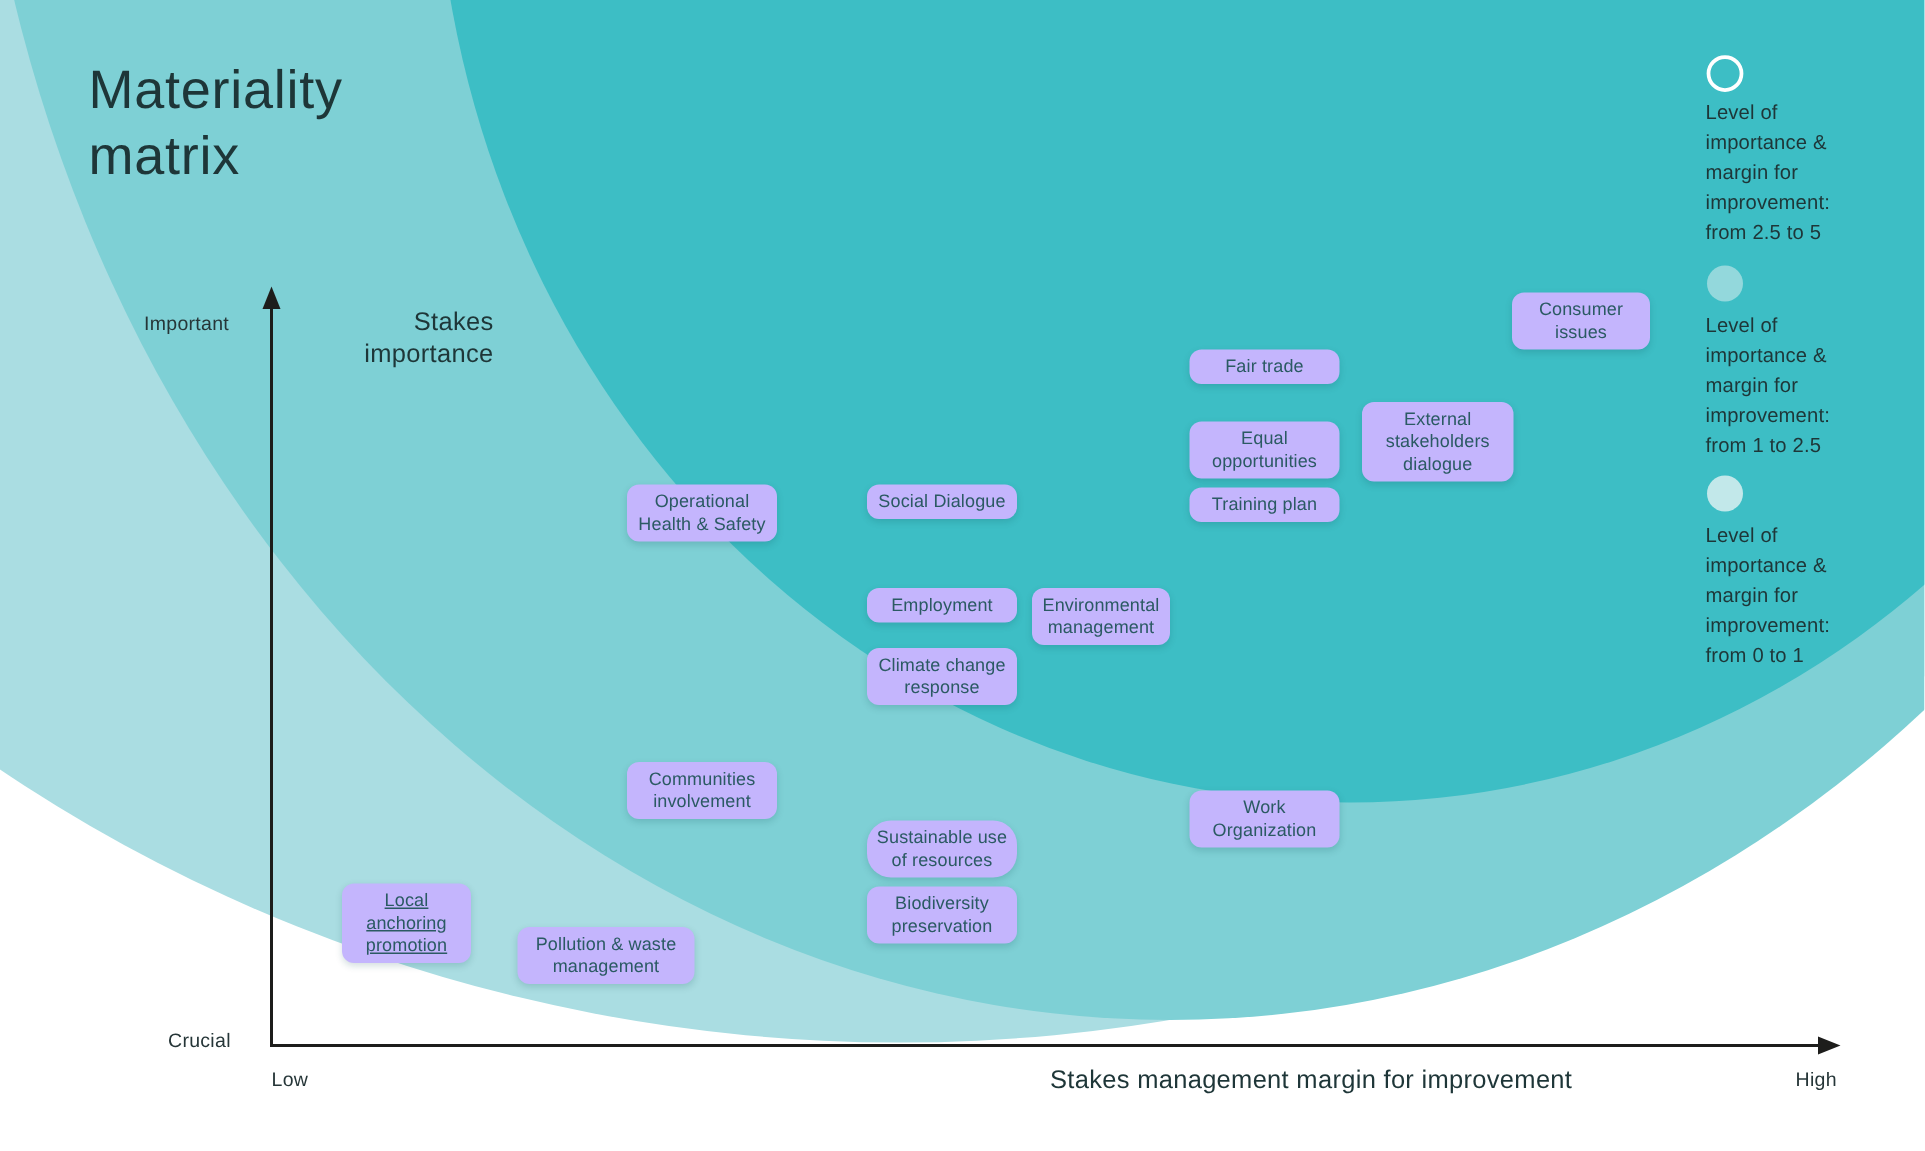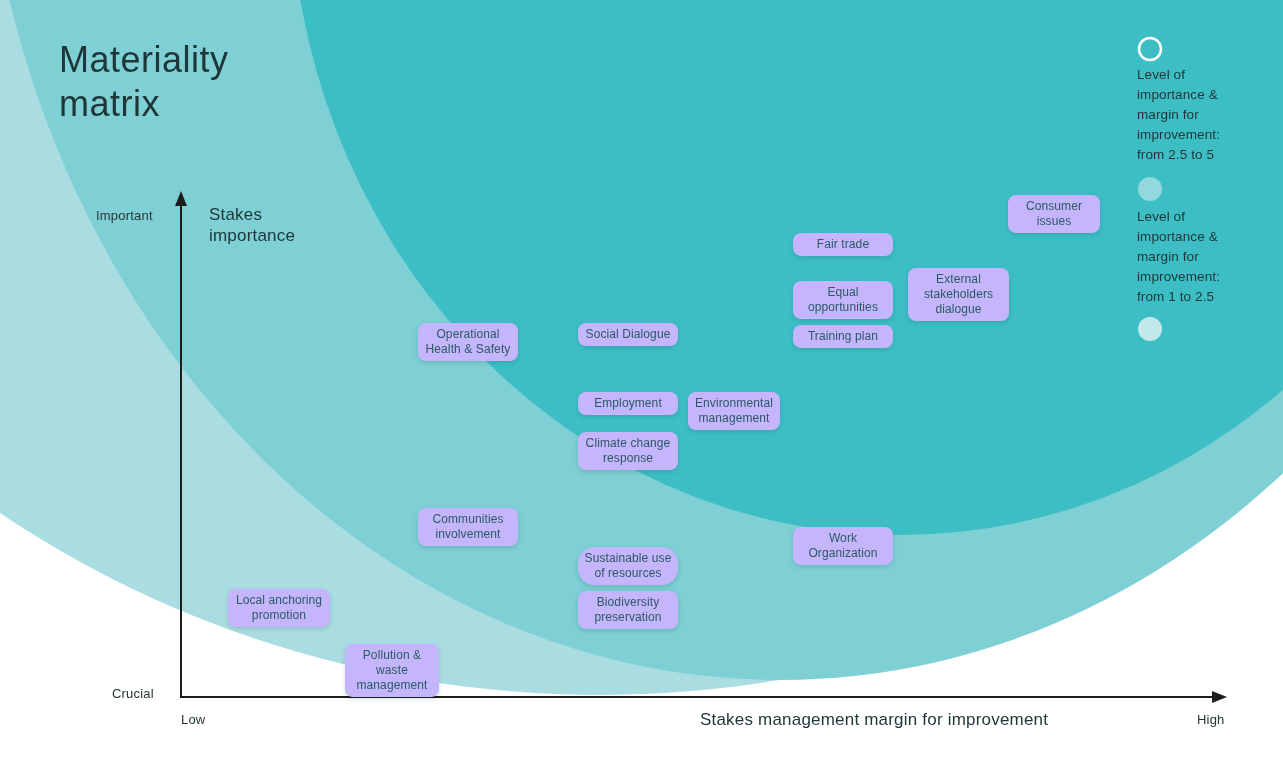--- a/index.html
+++ b/index.html
@@ -8,21 +8,21 @@
     font-family:"Liberation Sans",sans-serif;
   }
   .bg-svg{position:absolute;left:0;top:0;}
   .page-title{
     position:absolute;left:59px;top:38px;width:260px;
     font-size:36px;line-height:44px;font-weight:500;letter-spacing:.5px;
     color:#1e3638;margin:0;
   }
   .axis-label-big{
     position:absolute;font-size:17px;line-height:21px;font-weight:500;
-    color:#1e3638;letter-spacing:.2px;
+    color:#1e3638;letter-spacing:.2px;text-align:right;
   }
   .tick-label{
     position:absolute;font-size:13px;font-weight:400;color:#263638;letter-spacing:.2px;
   }
   .item-box{
     position:absolute;background:#c4b5fd;border-radius:8px;
     padding:4px 6px;box-sizing:border-box;
     font-size:12px;line-height:15px;font-weight:500;letter-spacing:.1px;
     color:#2b5a63;text-align:center;
     box-shadow:0 2px 5px rgba(10,70,80,.18);
@@ -59,22 +59,22 @@
   <div class="tick-label" style="left:1197px;top:712px;">High</div>
 
   <div class="item-box" style="left:418px;top:323px;width:100px;">Operational Health &amp; Safety</div>
   <div class="item-box" style="left:578px;top:323px;width:100px;">Social Dialogue</div>
   <div class="item-box" style="left:578px;top:392px;width:100px;">Employment</div>
   <div class="item-box" style="left:688px;top:392px;width:92px;">Environmental management</div>
   <div class="item-box" style="left:578px;top:432px;width:100px;">Climate change response</div>
   <div class="item-box" style="left:418px;top:508px;width:100px;">Communities involvement</div>
   <div class="item-box" style="left:578px;top:547px;width:100px;border-radius:16px;">Sustainable use of resources</div>
   <div class="item-box" style="left:578px;top:591px;width:100px;">Biodiversity preservation</div>
-  <div class="item-box" style="left:228px;top:589px;width:102px;">Local anchoring promotion</div>
-  <div class="item-box" style="left:345px;top:644px;width:94px;">Pollution &amp; waste management</div>
+  <div class="item-box" style="left:228px;top:589px;width:86px;text-decoration:underline;">Local anchoring promotion</div>
+  <div class="item-box" style="left:345px;top:618px;width:118px;">Pollution &amp; waste management</div>
   <div class="item-box" style="left:793px;top:527px;width:100px;">Work Organization</div>
   <div class="item-box" style="left:793px;top:233px;width:100px;">Fair trade</div>
   <div class="item-box" style="left:793px;top:281px;width:100px;">Equal opportunities</div>
   <div class="item-box" style="left:793px;top:325px;width:100px;">Training plan</div>
   <div class="item-box" style="left:908px;top:268px;width:101px;">External stakeholders dialogue</div>
   <div class="item-box" style="left:1008px;top:195px;width:92px;">Consumer issues</div>
 
   <div class="legend-entry" style="top:36px;">
     <svg width="28" height="28" class="legend-circle">
       <circle cx="13" cy="13" r="11" fill="none" stroke-width="2.5" stroke="#ffffff"></circle>
@@ -86,15 +86,16 @@
     <svg width="28" height="28" class="legend-circle">
       <circle cx="13" cy="13" r="12" fill="#93d8dc"></circle>
     </svg>
     <div class="legend-text" style="margin-top:3px;">Level of importance &amp; margin for improvement: from 1 to 2.5</div>
   </div>
 
   <div class="legend-entry" style="top:316px;">
     <svg width="28" height="28" class="legend-circle">
       <circle cx="13" cy="13" r="12" fill="#c2e8ea"></circle>
     </svg>
+    <div class="legend-text" style="margin-top:3px;">Level of importance &amp; margin for improvement: from 0 to 1</div>
   </div>
 
 </div>
 
 </body></html>

